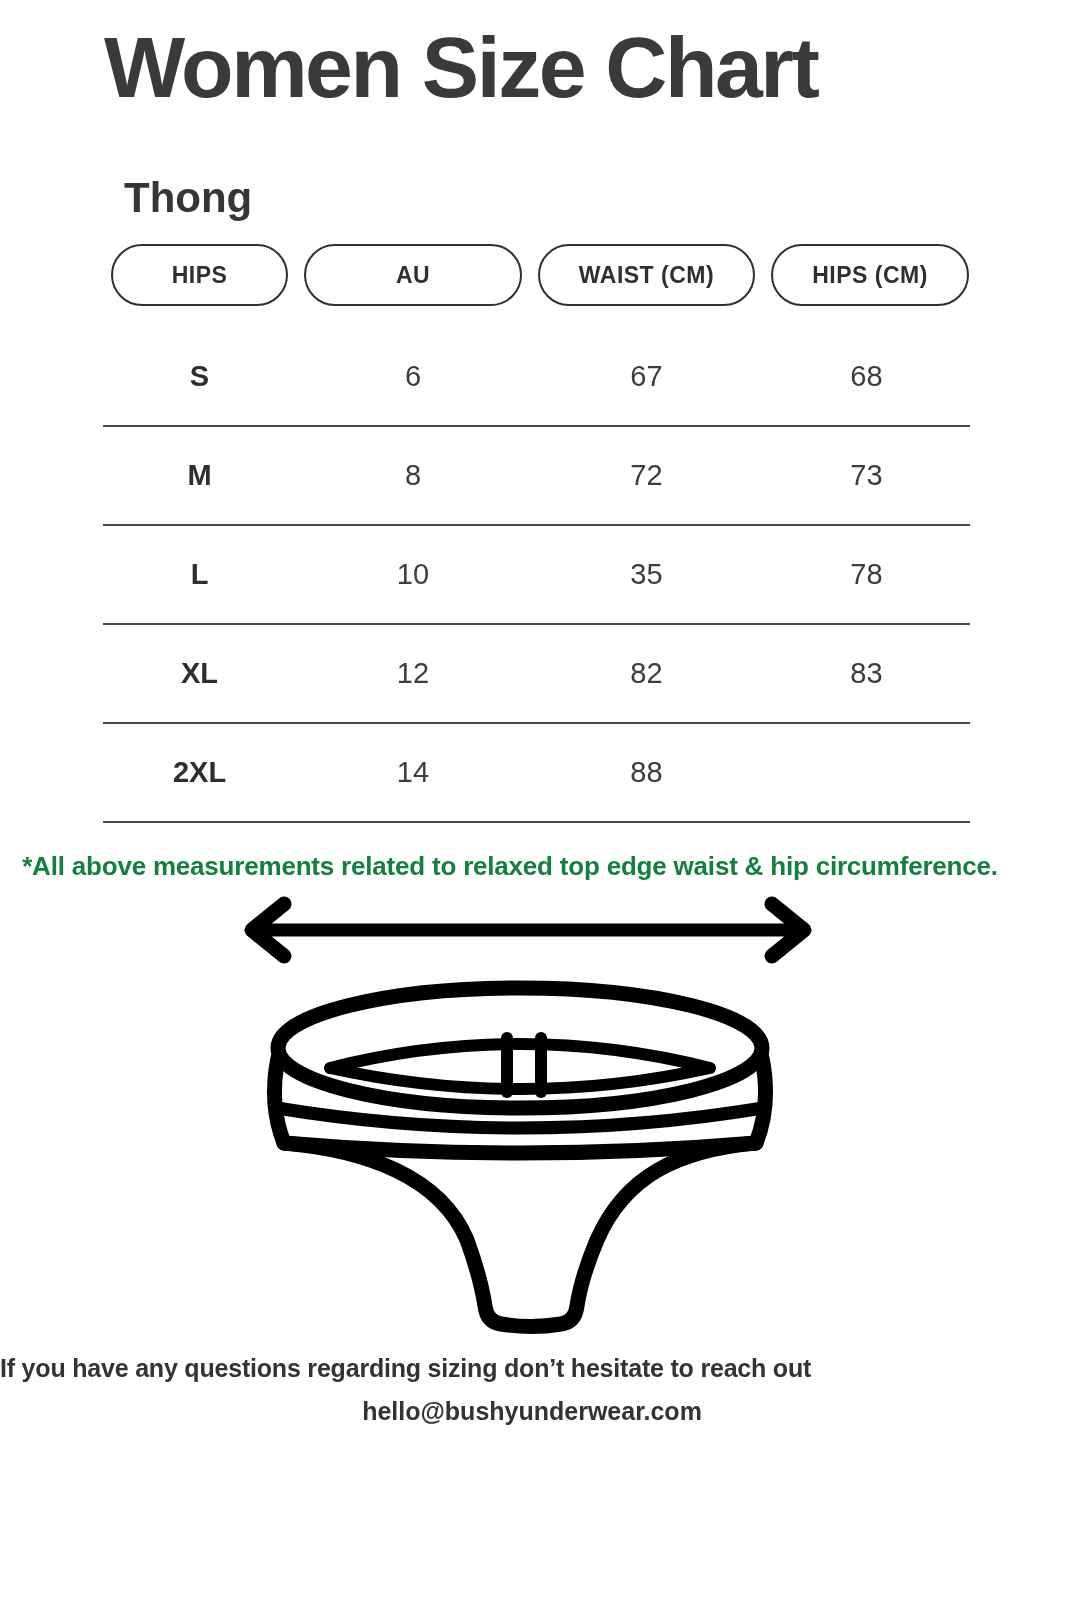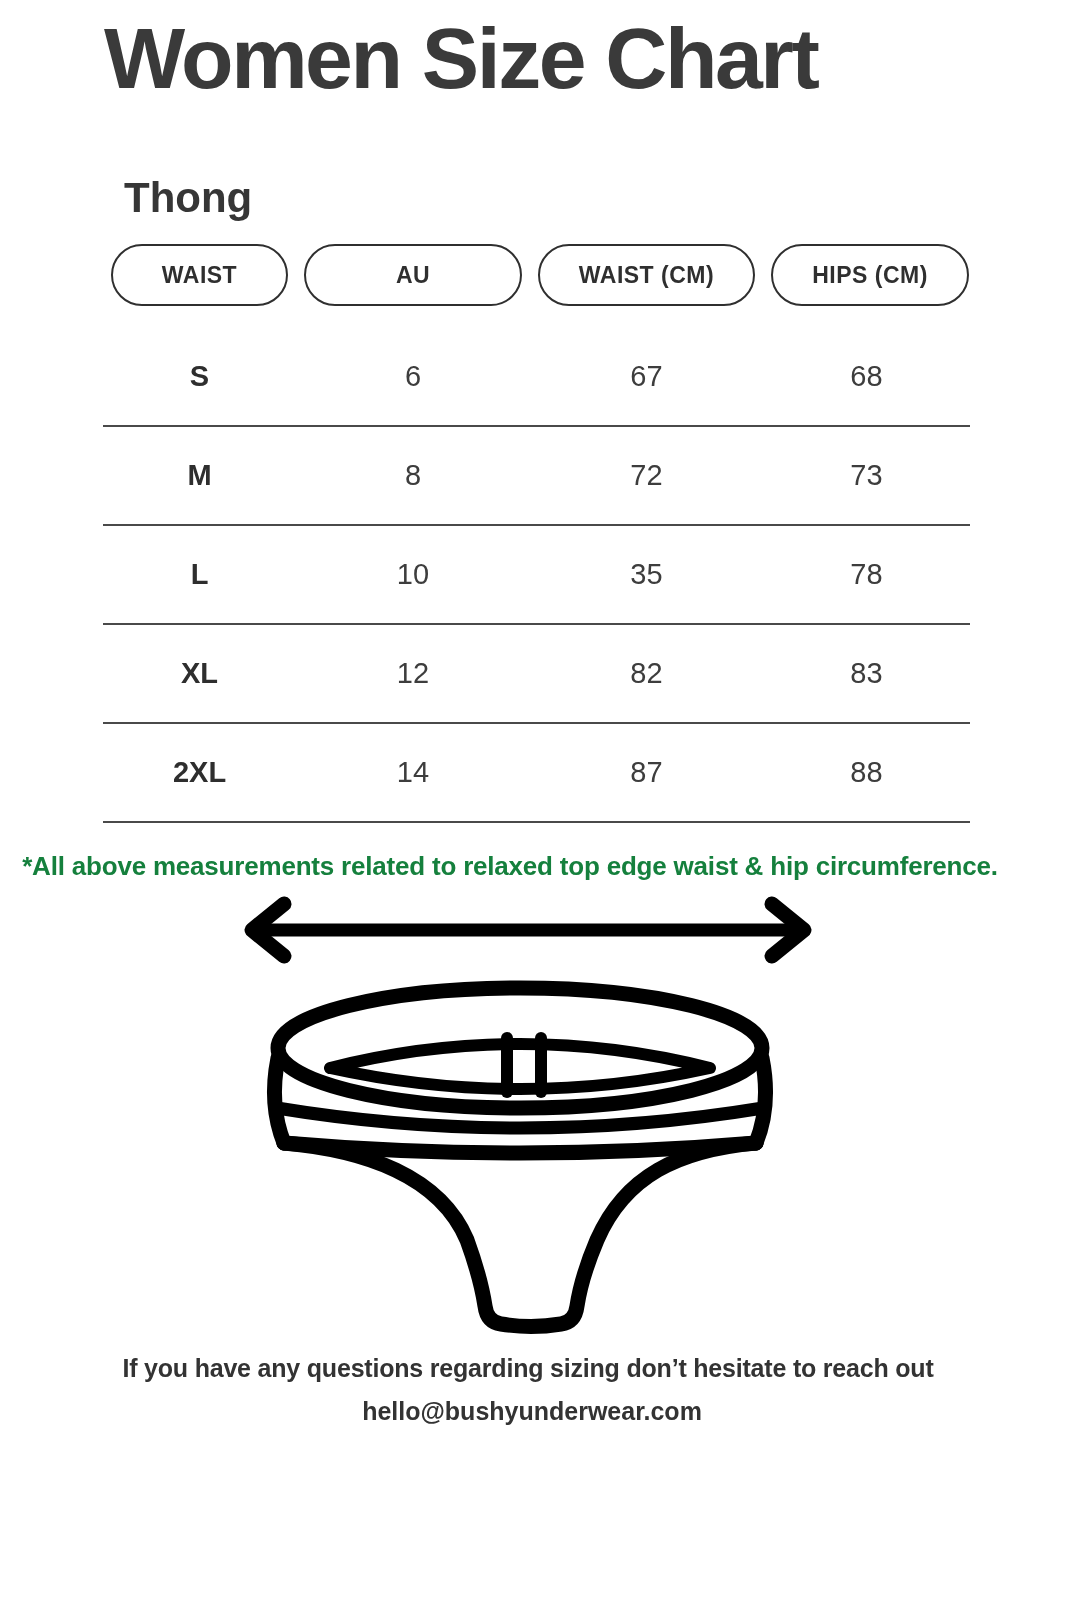--- a/index.html
+++ b/index.html
@@ -12,21 +12,21 @@
     width: 1080px;
     height: 1600px;
     background: #ffffff;
     font-family: "Liberation Sans", sans-serif;
     color: #3a3a3a;
     overflow: hidden;
   }
   .title {
     position: absolute;
     left: 104px;
-    top: 13px;
+    top: 22px;
     margin: 0;
     font-size: 86px;
     font-weight: 700;
     letter-spacing: -2.5px;
     line-height: 1.05;
     color: #3a3a3a;
   }
   .subtitle {
     position: absolute;
     left: 108px;
@@ -97,21 +97,20 @@
     top: 878px;
     width: 590px;
     height: 465px;
   }
   .footer-line1 {
     position: absolute;
     left: 0;
     top: 1354px;
     width: 1056px;
     margin: 0;
-    text-align: center;
     font-size: 25px;
     font-weight: 600;
     letter-spacing: -0.2px;
     color: #333333;
   }
   .footer-email {
     position: absolute;
     left: 0;
     top: 1393px;
     width: 1056px;
@@ -126,21 +125,21 @@
 <body>
 
 <div class="page">
 
   <h1 class="title">Women Size Chart</h1>
   <h2 class="subtitle">Thong</h2>
 
   <div class="size-table">
     <div class="thead" id="thead">
         <div class="hcell">
-          <div class="pill">WAIST</div>
+          <div class="pill">HIPS</div>
         </div>
         <div class="hcell">
           <div class="pill">AU</div>
         </div>
         <div class="hcell">
           <div class="pill">WAIST (CM)</div>
         </div>
         <div class="hcell">
           <div class="pill">HIPS (CM)</div>
         </div>
@@ -166,21 +165,20 @@
         </div>
         <div class="trow">
           <div class="cell size-cell">XL</div>
           <div class="cell">12</div>
           <div class="cell">82</div>
           <div class="cell">83</div>
         </div>
         <div class="trow">
           <div class="cell size-cell">2XL</div>
           <div class="cell">14</div>
-          <div class="cell">87</div>
           <div class="cell">88</div>
         </div>
       </div>
   </div>
 
   <p class="note">*All above measurements related to relaxed top edge waist &amp; hip circumference.</p>
 
   <svg class="illustration" viewBox="0 0 590 465" xmlns="http://www.w3.org/2000/svg" aria-hidden="true">
 
     <g stroke="#000000" fill="none" stroke-linecap="round" stroke-linejoin="round">

